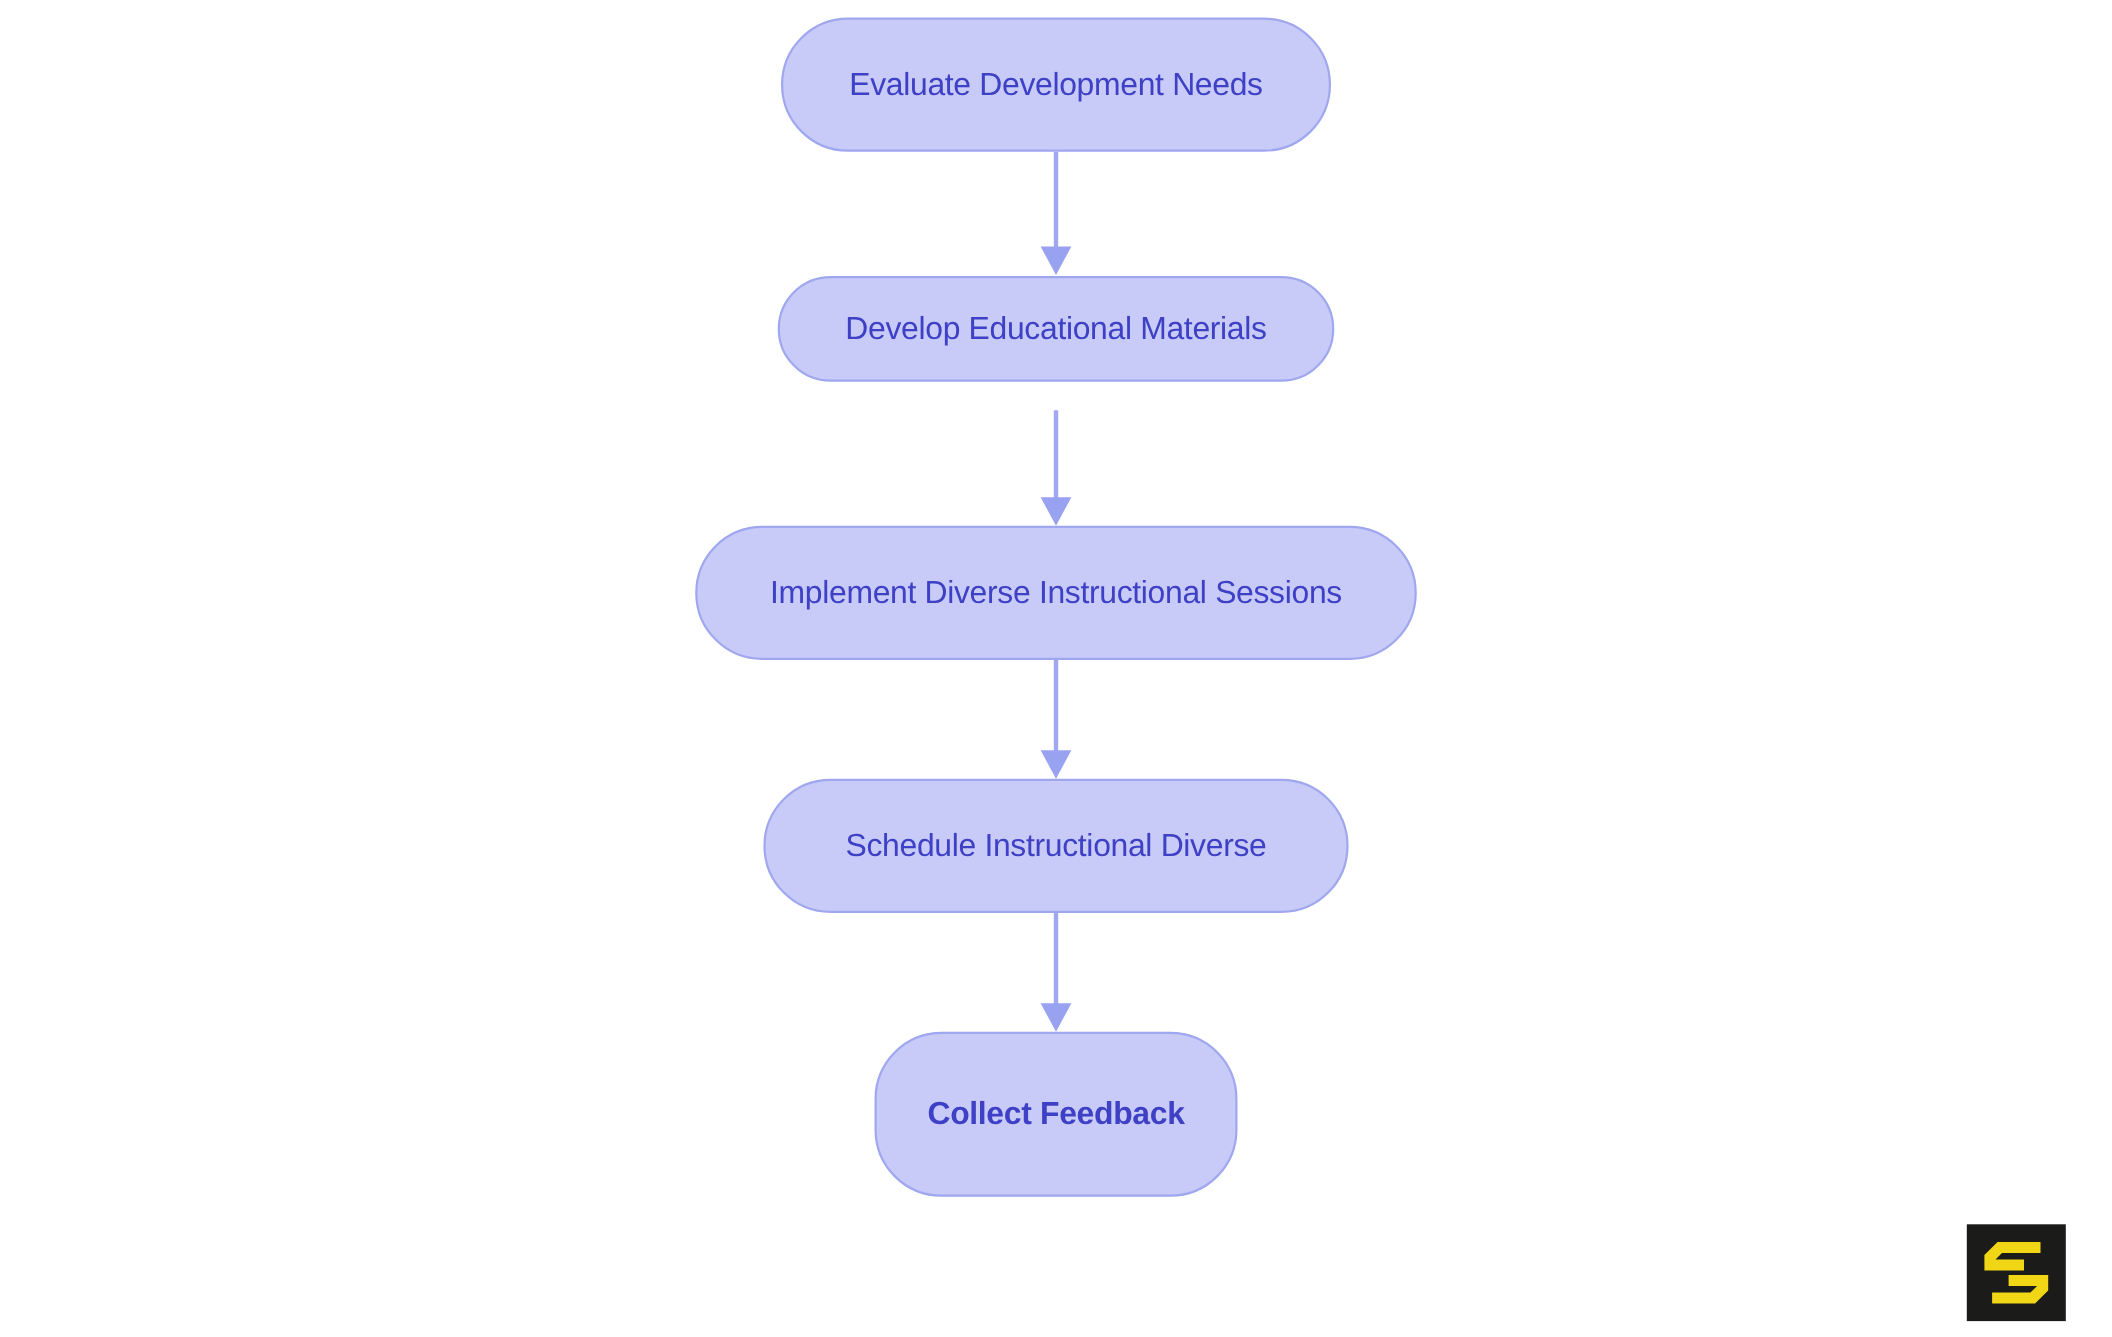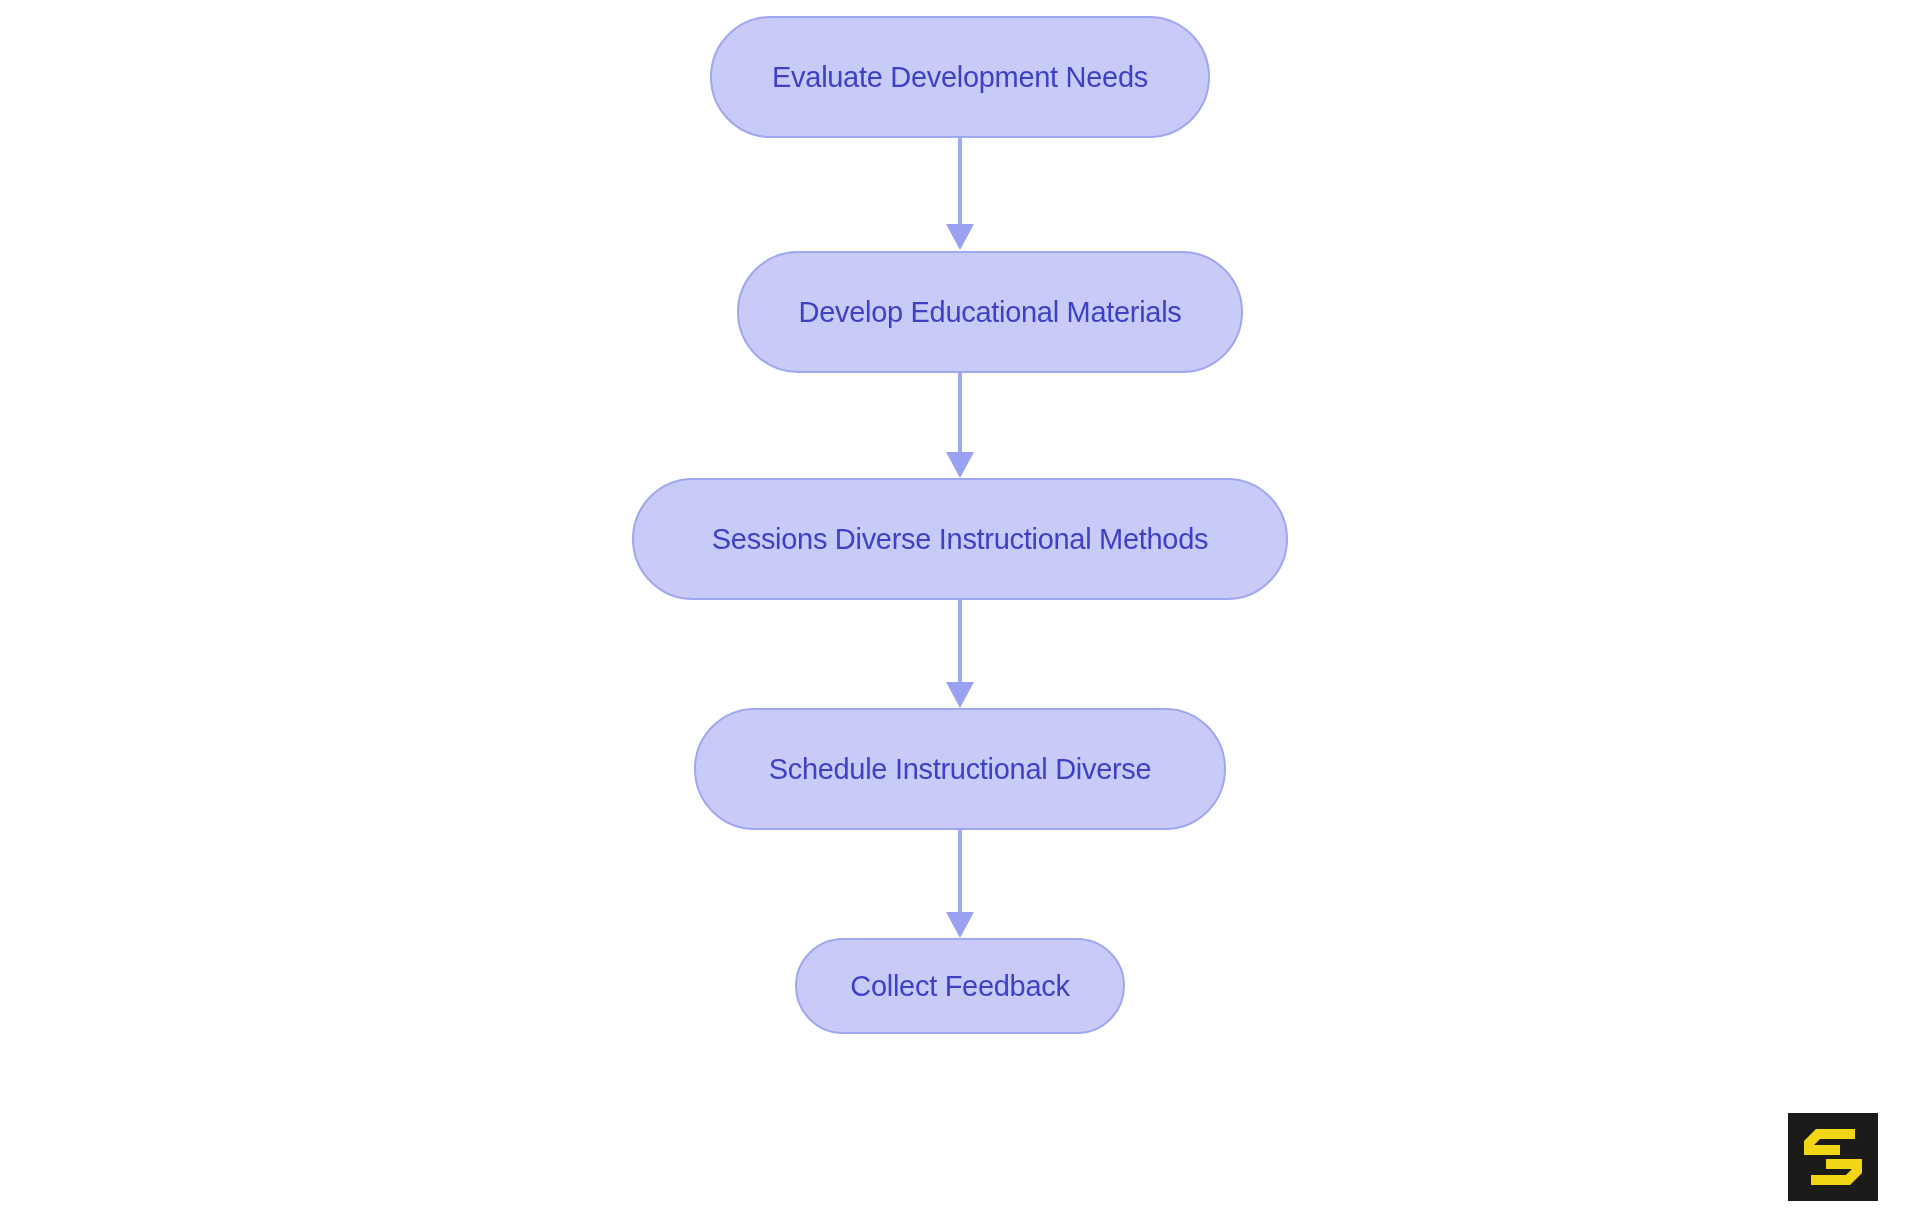--- a/index.html
+++ b/index.html
@@ -75,27 +75,27 @@
       <polygon points="946,682 974,682 960,708" style="fill:var(--arrow-head)"></polygon>
     </g>
     <g>
       <line x1="960" y1="830" x2="960" y2="914" style="stroke:var(--arrow-line);stroke-width:4"></line>
       <polygon points="946,912 974,912 960,938" style="fill:var(--arrow-head)"></polygon>
     </g>
   </svg>
 
   <div class="node" style="left:710px;top:16px;width:500px;height:122px;">Evaluate Development Needs</div>
 
-  <div class="node" style="left:737px;top:251px;width:506px;height:122px;">Develop Educational Materials</div>
+  <div class="node" style="left:707px;top:251px;width:506px;height:96px;">Develop Educational Materials</div>
 
-  <div class="node" style="left:632px;top:478px;width:656px;height:122px;">Sessions Diverse Instructional Methods</div>
+  <div class="node" style="left:632px;top:478px;width:656px;height:122px;">Implement Diverse Instructional Sessions</div>
 
   <div class="node" style="left:694px;top:708px;width:532px;height:122px;">Schedule Instructional Diverse</div>
 
-  <div class="node" style="left:795px;top:938px;width:330px;height:96px;">Collect Feedback</div>
+  <div class="node" style="left:795px;top:938px;width:330px;height:150px;font-weight:bold;">Collect Feedback</div>
 
   <div class="logo">
     <svg width="90" height="88" viewBox="0 0 90 88" aria-hidden="true">
       <path d="M67 21 H30 L21 30 V37 H52" style="fill:none;stroke:var(--logo-accent);stroke-width:10;stroke-linejoin:miter;stroke-linecap:butt"></path>
       <path d="M23 67 H60 L69 58 V51 H38" style="fill:none;stroke:var(--logo-accent);stroke-width:10;stroke-linejoin:miter;stroke-linecap:butt"></path>
     </svg>
   </div>
 
 </div>
 

